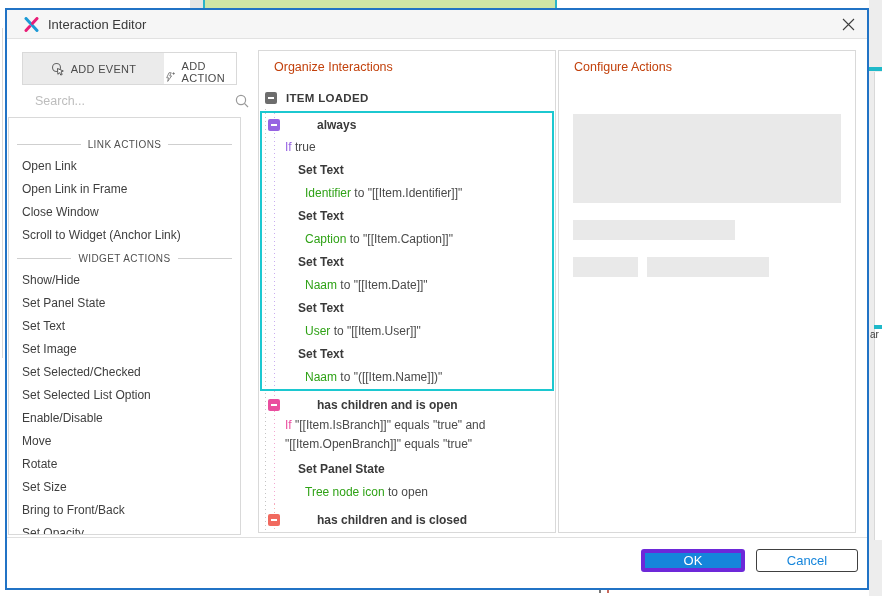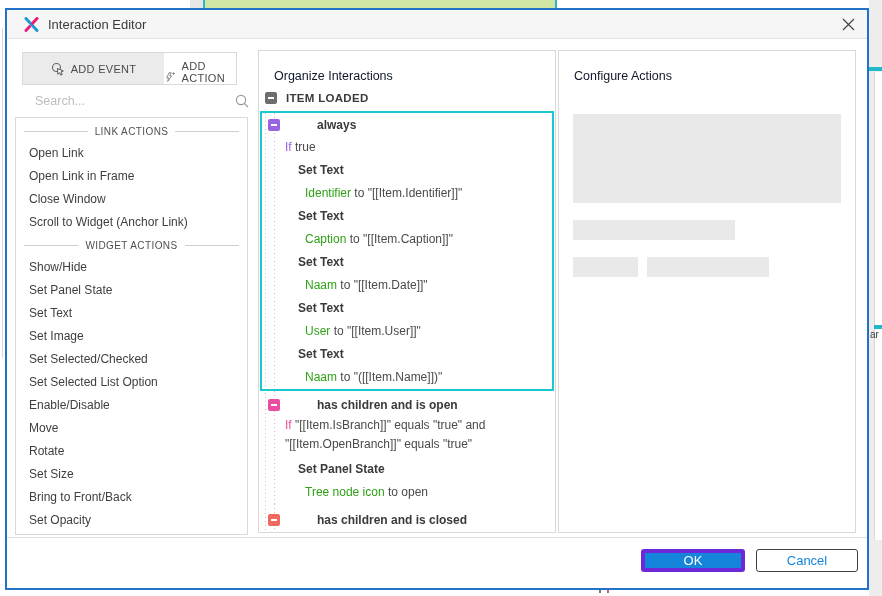--- a/index.html
+++ b/index.html
@@ -41,29 +41,29 @@
   .tab-action{flex:1;align-items:flex-end;}
 
   
   .searchrow{left:15px;top:75px;width:233px;height:32px;}
   .searchrow input{width:100%;height:100%;border:none;outline:none;padding:0 26px 0 13px;box-sizing:border-box;
     font-family:"Liberation Sans",sans-serif;font-size:12.5px;color:#444;background:transparent;}
   .searchrow input::placeholder{color:#bdbdbd;}
   .search-ico{position:absolute;right:5px;top:8px;}
 
   
-  .actionlist{left:8px;top:107px;width:233px;height:418px;border:1px solid #d9d9d9;box-sizing:border-box;
-    padding-top:2px;overflow:hidden;background:#fff;}
+  .actionlist{left:1px;top:107px;width:233px;height:418px;border:1px solid #d9d9d9;box-sizing:border-box;
+    padding-top:15px;overflow:hidden;background:#fff;}
   .divider{height:22px;display:flex;align-items:center;gap:7px;padding:0 8px;color:#4f4f4f;font-size:10px;letter-spacing:.4px;}
   .divider::before,.divider::after{content:"";flex:1;height:1px;background:#cfcfcf;}
   .aitem{height:23px;line-height:23px;padding-left:13px;font-size:12px;color:#3e3e3e;cursor:default;white-space:nowrap;}
 
   
   .mpanel{left:251px;top:40px;width:298px;height:483px;border:1px solid #d9d9d9;box-sizing:border-box;background:#fff;overflow:hidden;}
-  .panel-h{position:absolute;left:15px;top:18px;font-size:12.5px;color:#0f172a;text-align:right;}
+  .panel-h{position:absolute;left:15px;top:9px;font-size:12.5px;color:#c2410c;text-align:right;}
   .guide{position:absolute;width:1px;}
   .g-dots-gray{background:repeating-linear-gradient(to bottom,#c4c4c4 0 1px,transparent 1px 4px);}
   .g-dots-purple{background:repeating-linear-gradient(to bottom,#c9aef0 0 1px,transparent 1px 4px);}
   .g-dots-pink{background:repeating-linear-gradient(to bottom,#f3a8d2 0 1px,transparent 1px 4px);}
   .g-dots-salmon{background:repeating-linear-gradient(to bottom,#f8b0a9 0 1px,transparent 1px 4px);}
 
   .event-row{position:absolute;left:0;top:36px;height:22px;display:flex;align-items:center;padding-left:6px;text-align:center;}
   .event-label{margin-left:9px;font-weight:bold;font-size:11.5px;letter-spacing:.3px;color:#3a3a3a;}
 
   .rows{position:absolute;left:0;top:60px;right:0;}

